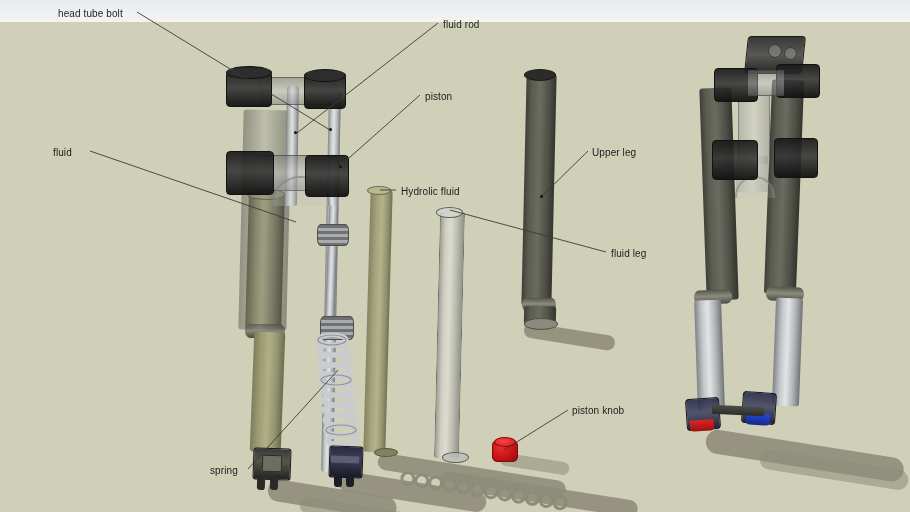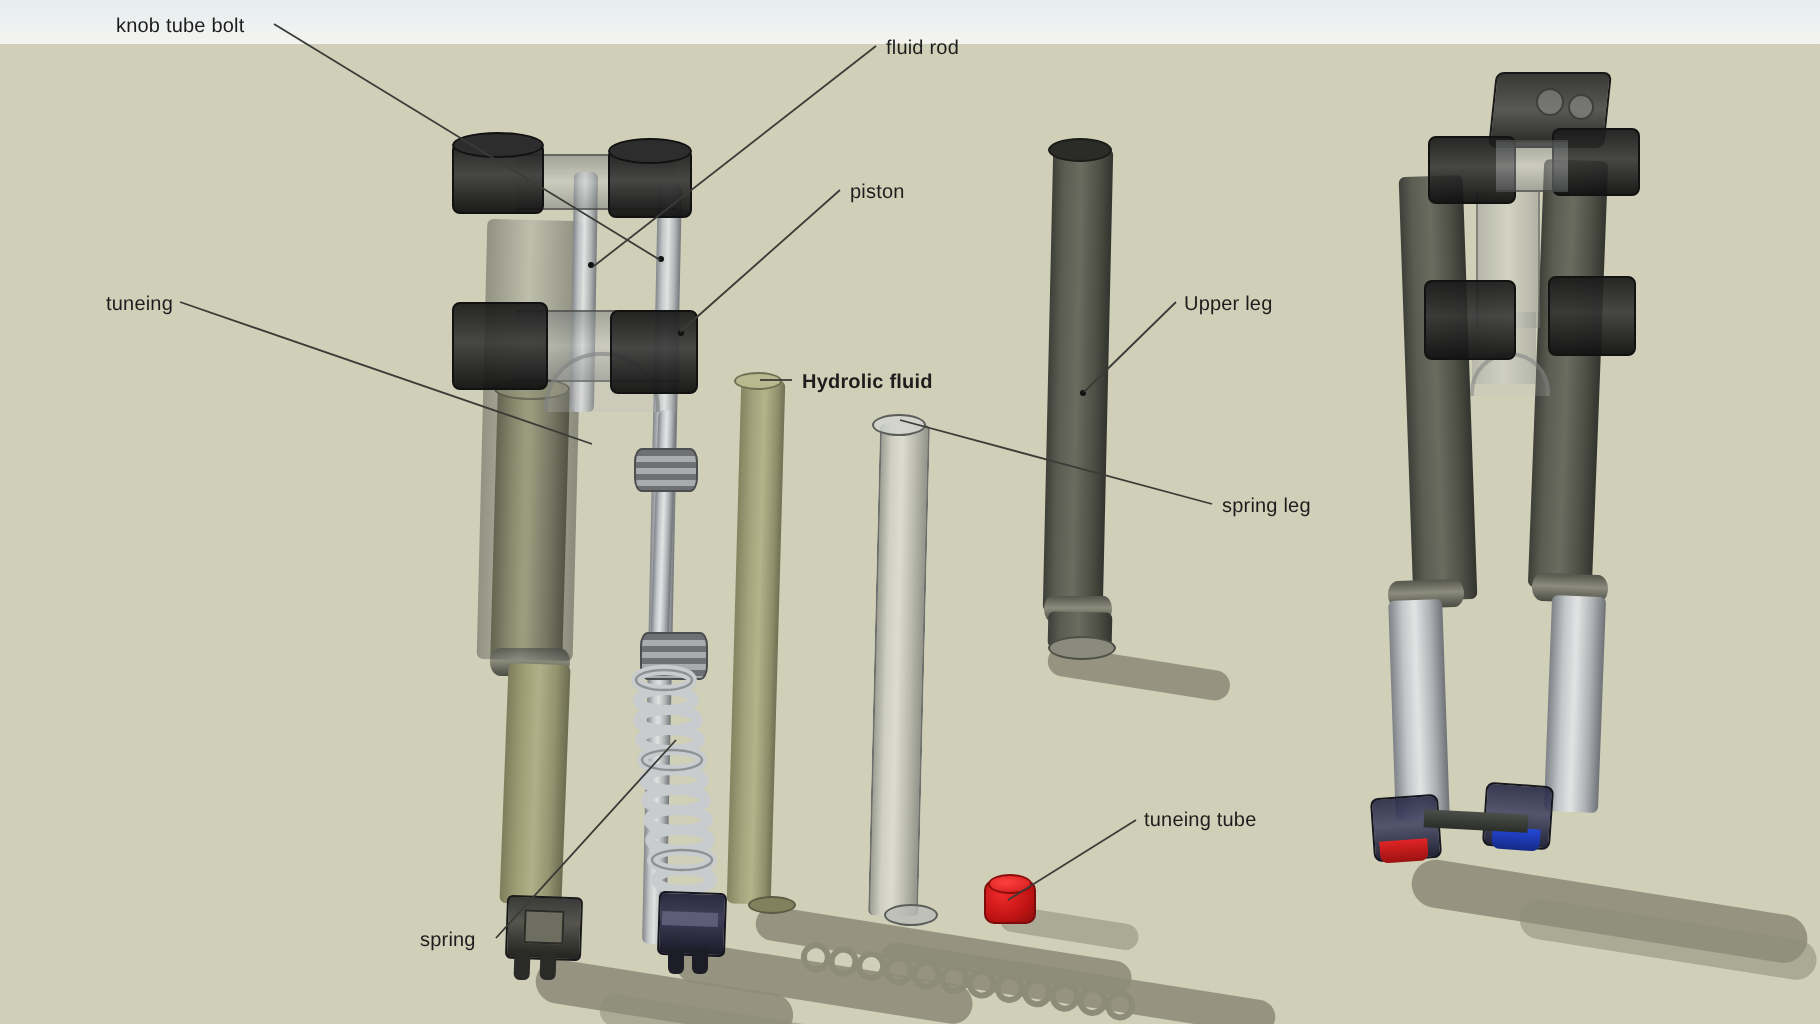--- a/index.html
+++ b/index.html
@@ -278,23 +278,23 @@
         <line x1="420" y1="95" x2="340" y2="166"></line>
         <line x1="90" y1="151" x2="296" y2="222"></line>
         <line x1="396" y1="190" x2="380" y2="190"></line>
         <line x1="588" y1="151" x2="542" y2="196"></line>
         <line x1="606" y1="252" x2="450" y2="210"></line>
         <line x1="248" y1="469" x2="338" y2="370"></line>
         <line x1="568" y1="410" x2="504" y2="450"></line>
       </g>
   </svg>
 
-  <div class="lbl" style="left:58px;top:8px;">knob tube bolt</div>
+  <div class="lbl" style="left:58px;top:8px;">head tube bolt</div>
   <div class="lbl" style="left:443px;top:19px;">fluid rod</div>
   <div class="lbl" style="left:425px;top:91px;">piston</div>
-  <div class="lbl" style="left:53px;top:147px;">tuneing</div>
-  <div class="lbl" style="left:401px;top:186px;font-weight:bold;">Hydrolic fluid</div>
+  <div class="lbl" style="left:53px;top:147px;">fluid</div>
+  <div class="lbl" style="left:401px;top:186px;">Hydrolic fluid</div>
   <div class="lbl" style="left:592px;top:147px;">Upper leg</div>
-  <div class="lbl" style="left:611px;top:248px;">spring leg</div>
+  <div class="lbl" style="left:611px;top:248px;">fluid leg</div>
   <div class="lbl" style="left:210px;top:465px;">spring</div>
-  <div class="lbl" style="left:572px;top:405px;">tuneing tube</div>
+  <div class="lbl" style="left:572px;top:405px;">piston knob</div>
 
 </div>
 
 </body></html>

